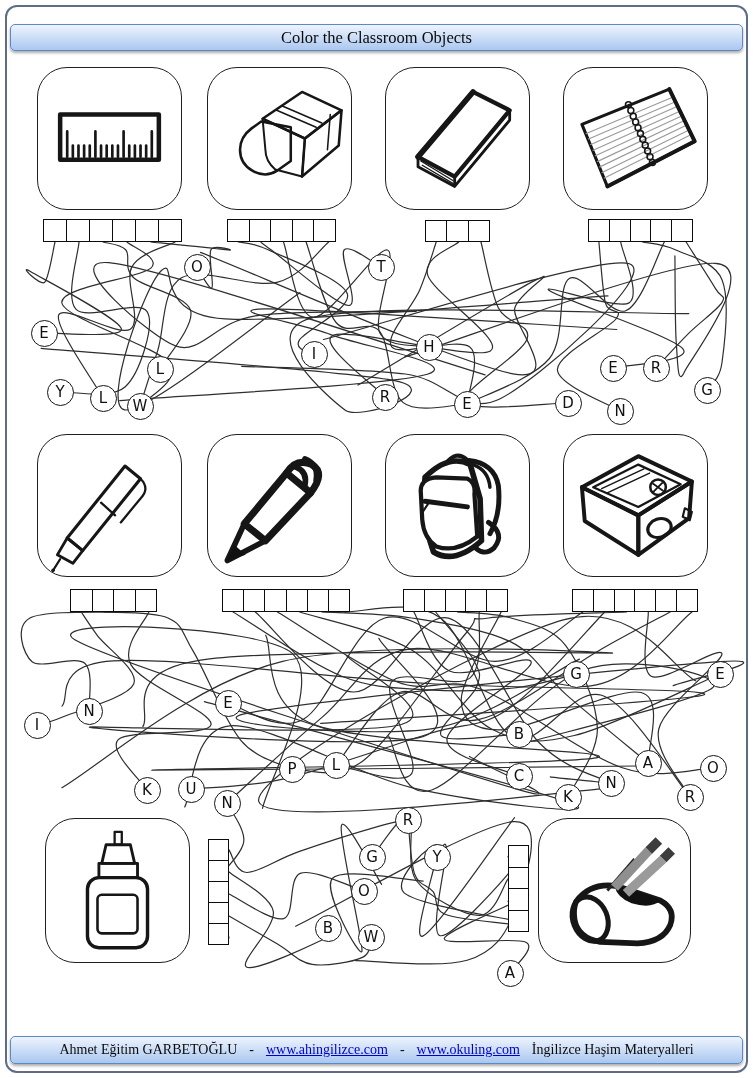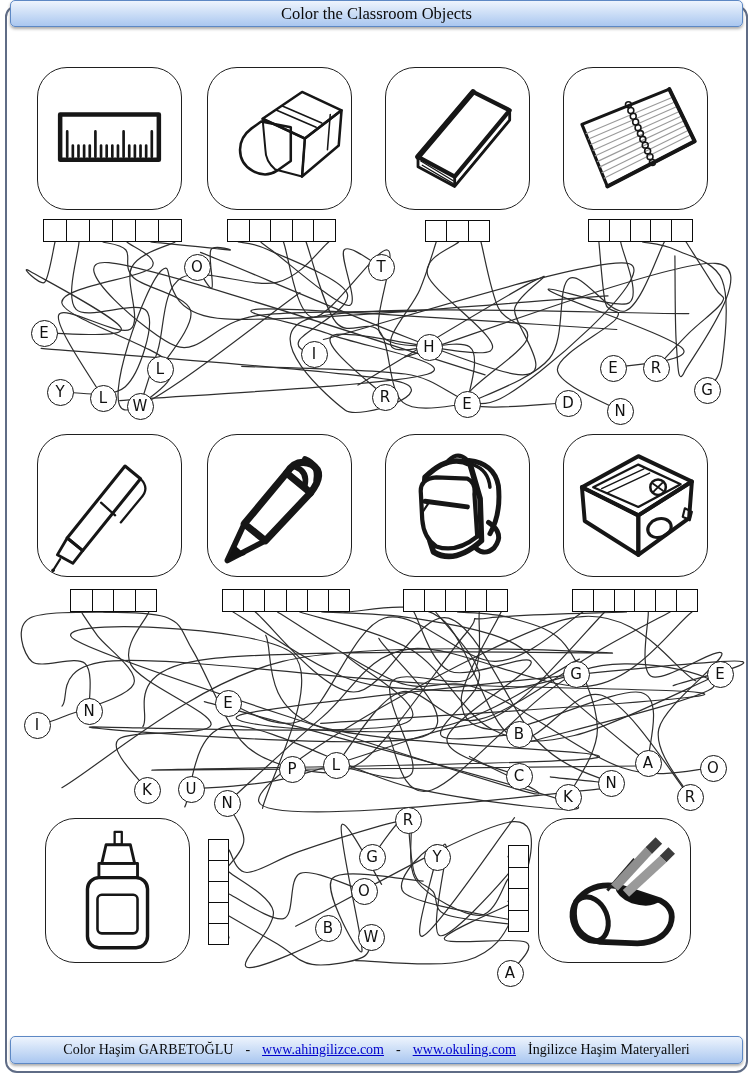--- a/index.html
+++ b/index.html
@@ -2,21 +2,21 @@
 <html><head>
 <meta charset="utf-8">
 <style>
   html,body{margin:0;padding:0;background:#fff;}
   #worksheet{position:relative;width:753px;height:1078px;background:#fff;overflow:hidden;
              font-family:"Liberation Serif",serif;}
   .frame{position:absolute;inset:5px;border:2px solid #5f6c86;border-radius:12px;z-index:1;}
   .bar{position:absolute;left:10px;right:10px;height:25px;z-index:6;border:1.2px solid #5d88c4;
        border-radius:5px;background:linear-gradient(180deg,#eef4fd 0%,#cfe0f7 45%,#aac7f0 100%);
        box-shadow:0 2px 3px rgba(70,70,70,.45);display:flex;align-items:center;justify-content:center;}
-  #title-bar{top:0;}
+  #title-bar{top:24px;}
   #title-bar span{font-size:16.5px;color:#0a0a0a;}
   #footer-bar{top:1036px;height:26px;gap:12px;font-size:14px;color:#0a0a0a;}
   #footer-bar .lnk{color:#0000cc;text-decoration:underline;cursor:pointer;}
   svg#tangle{position:absolute;left:0;top:0;z-index:2;}
   svg#tangle path{fill:none;stroke:#2e2e2e;stroke-width:1.2;stroke-linecap:round;}
   .tile{position:absolute;width:145px;height:143px;box-sizing:border-box;border:1.6px solid #1f1f1f;
         border-radius:30px;background:#fff;z-index:3;}
   .tile svg{width:100%;height:100%;display:block;}
   #tile-ruler{left:37px;top:67px}   #tile-eraser{left:207px;top:67px}
   #tile-book{left:385px;top:67px}   #tile-notebook{left:563px;top:67px}
@@ -227,21 +227,21 @@
       <path d="M50,47 Q70,51 82,57 Q76,63 62,59 Q52,55 50,47 Z" fill="#111" stroke="none"></path>
       <line x1="45" y1="50" x2="64" y2="28" stroke="#222" stroke-width="2"></line>
       <line x1="50" y1="48" x2="74" y2="22" stroke="#8f8f8f" stroke-width="6.5"></line>
       <line x1="74" y1="22" x2="81" y2="15" stroke="#3c3c3c" stroke-width="6.5"></line>
       <line x1="58" y1="52" x2="84" y2="28" stroke="#9a9a9a" stroke-width="6.5"></line>
       <line x1="84" y1="28" x2="90" y2="22" stroke="#3c3c3c" stroke-width="6.5"></line>
     </svg>
   </div>
 
   <div class="bar" id="footer-bar">
-    <span>Color Haşim GARBETOĞLU</span>
+    <span>Ahmet Eğitim GARBETOĞLU</span>
     <span>-</span>
     <span class="lnk">www.ahingilizce.com</span>
     <span>-</span>
     <span class="lnk">www.okuling.com</span>
     <span>İngilizce Haşim Materyalleri</span>
   </div>
 <div class="cell" style="left: 43px; top: 219px; width: 24px; height: 23px;"></div>
     <div class="cell" style="left: 66px; top: 219px; width: 24px; height: 23px;"></div>
     <div class="cell" style="left: 89px; top: 219px; width: 24px; height: 23px;"></div>
     <div class="cell" style="left: 112px; top: 219px; width: 24px; height: 23px;"></div>

